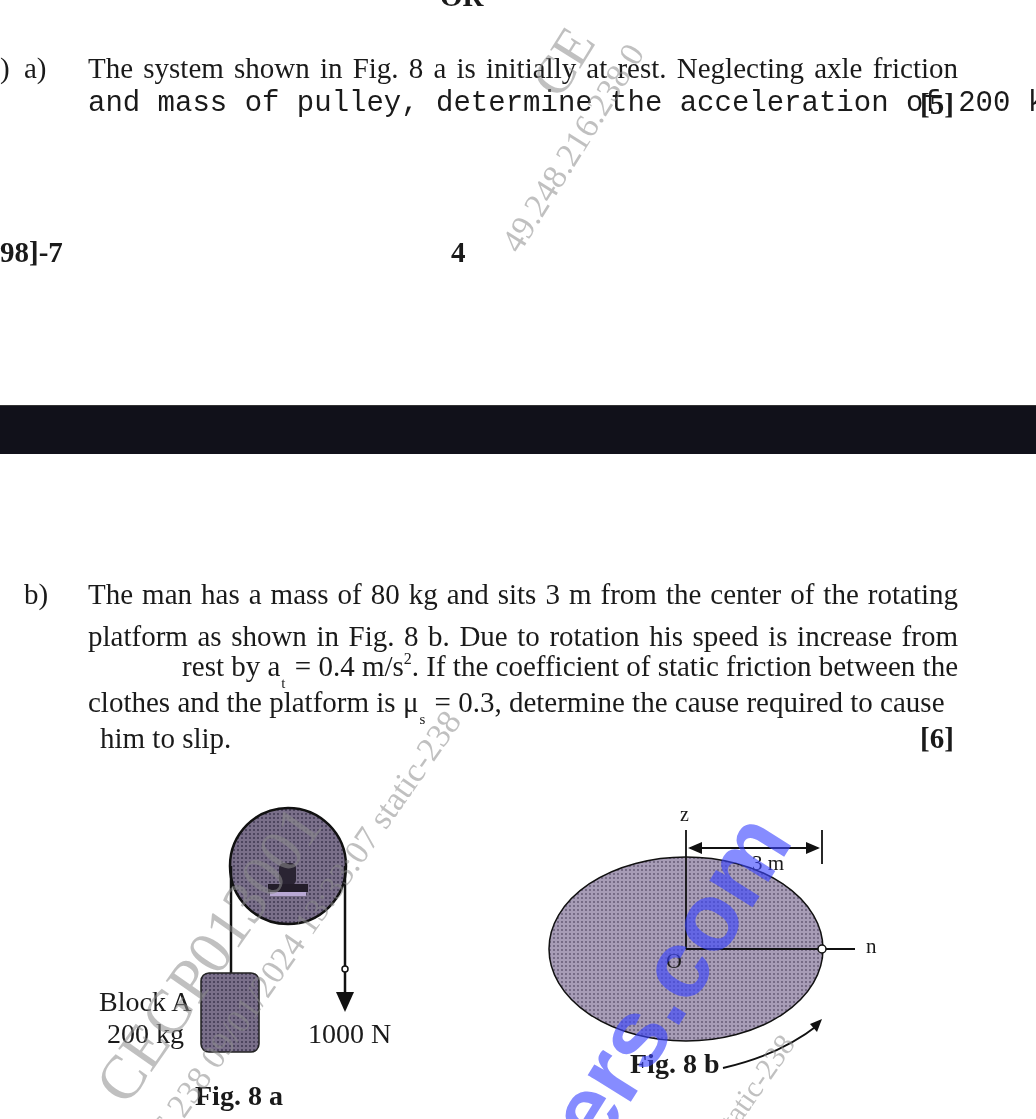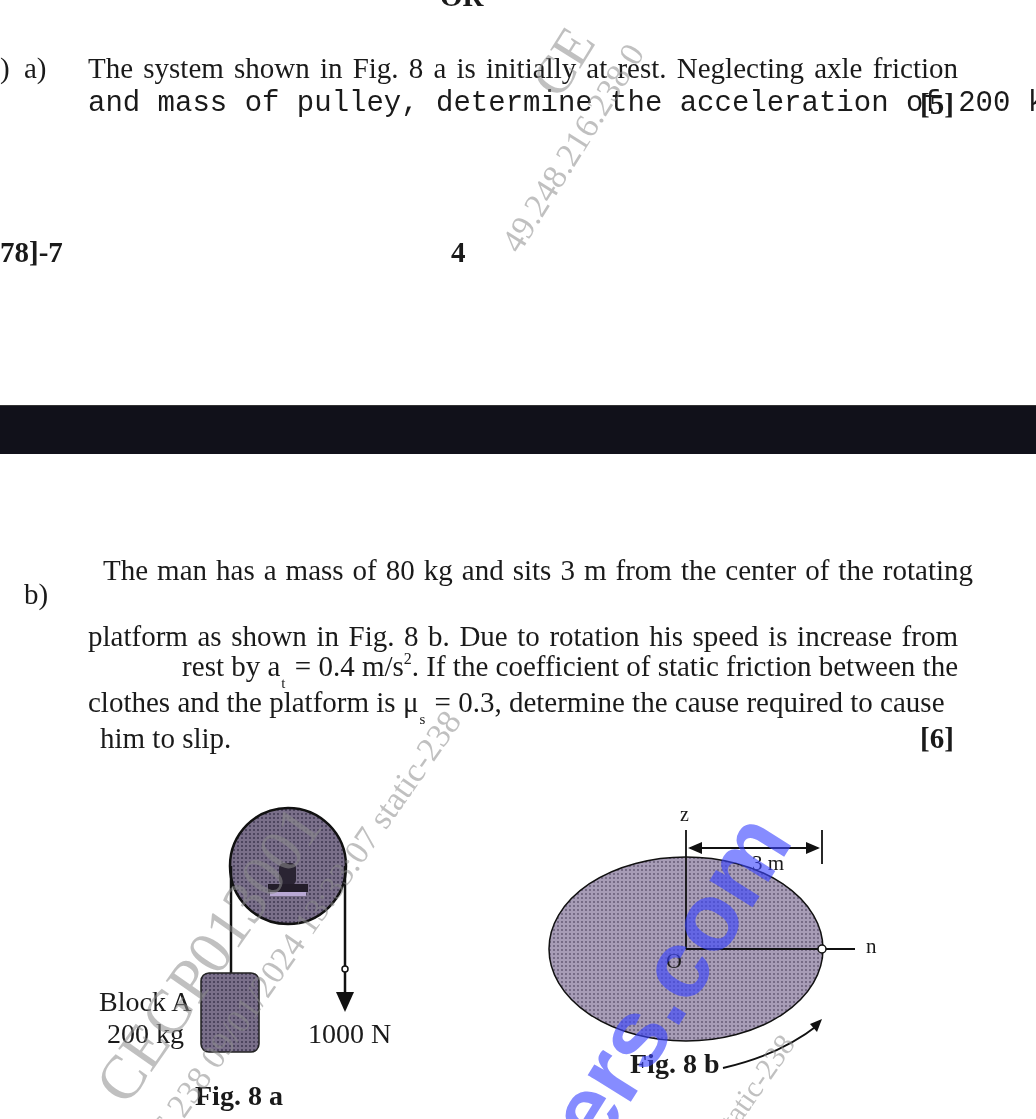--- a/index.html
+++ b/index.html
@@ -24,27 +24,27 @@
 <body>
 
 <div class="abs line bold" style="left:440px; top:-22px;">OR</div>
 
 <div class="abs line" style="left:0px; top:50px;">)</div>
 <div class="abs line" style="left:24px; top:50px;">a)</div>
 <div class="abs line" style="left:88px; top:50px; width:870px; text-align:justify; text-align-last:justify;">The system shown in Fig. 8 a is initially at rest. Neglecting axle friction</div>
 <div class="abs line" style="left:88px; top:86px;font-family:Liberation Mono, monospace;">and mass of pulley, determine the acceleration of 200 kg block A.</div>
 <div class="abs line bold" style="left:920px; top:86px;">[5]</div>
 
-<div class="abs line bold" style="left:0px; top:234px;">78]-7</div>
+<div class="abs line bold" style="left:0px; top:234px;">98]-7</div>
 <div class="abs line bold" style="left:451px; top:234px;">4</div>
 
 <div class="abs band"></div>
 
 <div class="abs line" style="left:24px; top:576px;">b)</div>
-<div class="abs line just" style="left:88px; top:552px;margin-left:15px;">The man has a mass of 80 kg and sits 3 m from the center of the rotating</div>
+<div class="abs line just" style="left:88px; top:576px;">The man has a mass of 80 kg and sits 3 m from the center of the rotating</div>
 <div class="abs line just" style="left:88px; top:612px;margin-top:6px;">platform as shown in Fig. 8 b. Due to rotation his speed is increase from</div>
 <div class="abs line" style="left:88px; top:648px; width:870px; display:flex; justify-content:flex-end;">
   <span><span>rest by a</span><span class="sub">t</span><span> = 0.4 m/s</span><span class="sup">2</span><span>. If the coefficient of static friction between the</span></span>
 </div>
 <div class="abs line" style="left:88px; top:684px;">
   <span>clothes and the platform is μ</span><span class="sub">s</span><span> = 0.3, determine the cause required to cause</span>
 </div>
 <div class="abs line" style="left:88px; top:720px;margin-left:12px;">him to slip.</div>
 <div class="abs line bold" style="left:920px; top:720px;">[6]</div>
 

